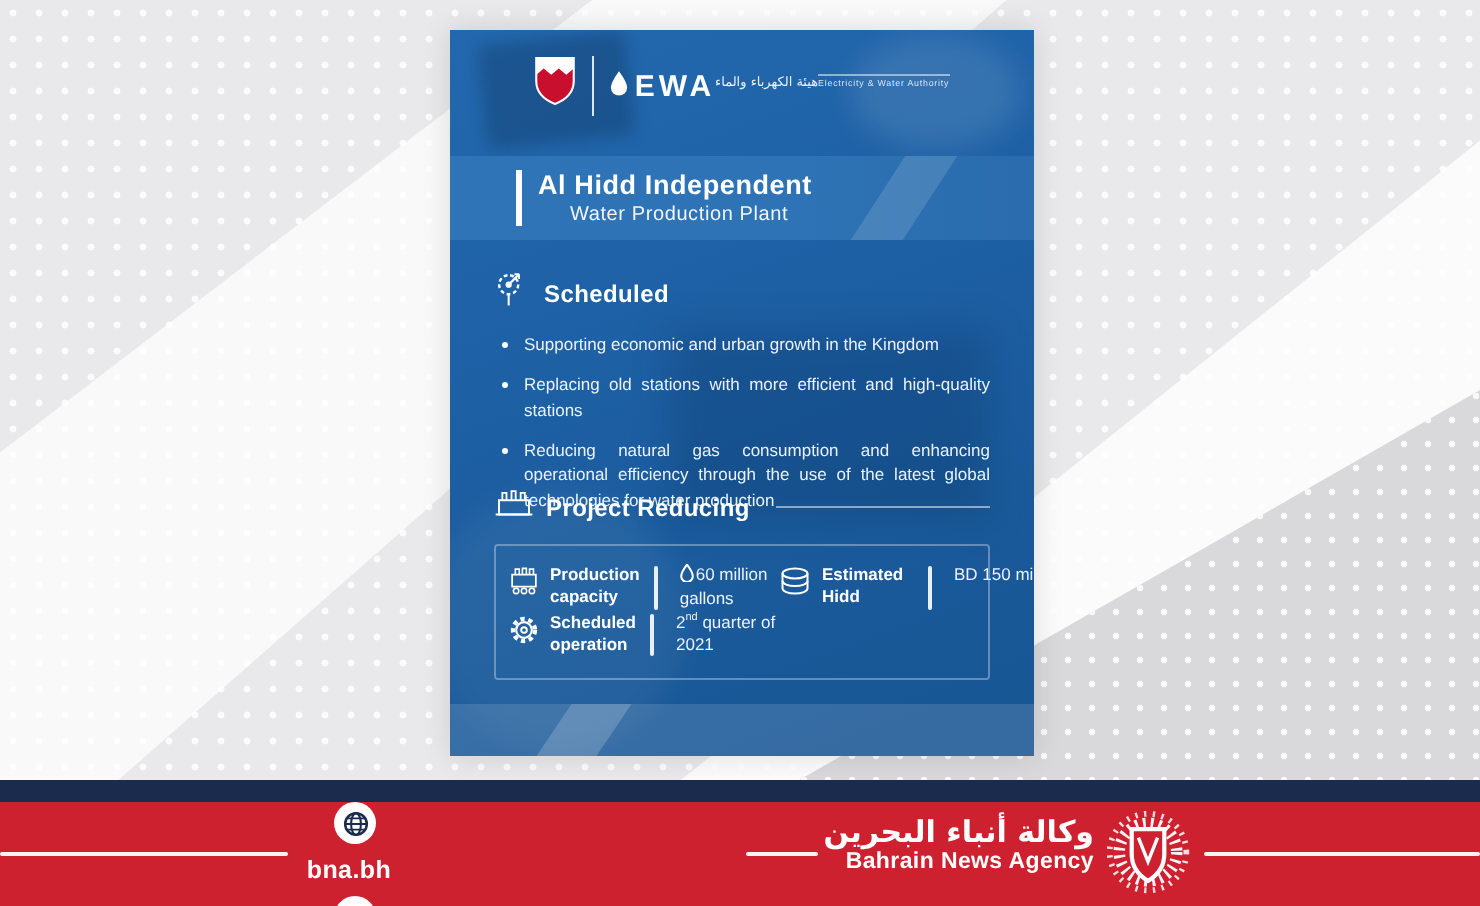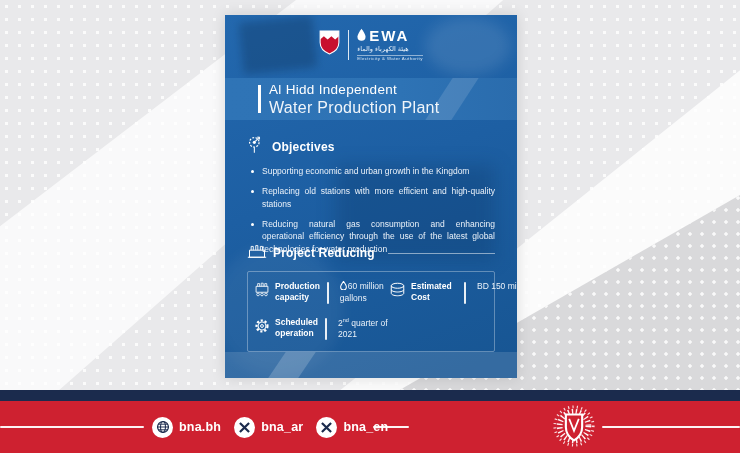--- a/index.html
+++ b/index.html
@@ -29,65 +29,65 @@
   .d-m1{left:16px;top:4px;width:74px;height:52px;background:rgba(8,35,70,.28);transform:rotate(-6deg);border-radius:4px;filter:blur(4px);}
   .d-m2{right:6px;top:2px;width:86px;height:58px;background:rgba(255,255,255,.10);border-radius:50%;filter:blur(7px);}
   .d-m3{left:110px;top:150px;width:160px;height:95px;background:rgba(6,40,80,.22);filter:blur(9px);}
   .d-m4{left:-12px;top:230px;width:130px;height:130px;background:rgba(255,255,255,.05);border-radius:50%;filter:blur(7px);}
   .d-bottom{left:0;right:0;bottom:0;height:26px;background:rgba(255,255,255,.13);}
   .d-bottom-accent{left:52px;bottom:0;width:30px;height:26px;background:rgba(255,255,255,.18);transform:skewX(-34deg);}
 
   
   .logo-row{position:absolute;left:0;right:0;top:13px;display:flex;justify-content:center;align-items:center;gap:8px;}
   .logo-divider{width:1px;height:30px;background:rgba(255,255,255,.85);}
-  .logo-text{display:flex;flex-direction:column;align-items:flex-start;line-height:1;}
+  .logo-text{display:flex;flex-direction:row;align-items:flex-start;line-height:1;}
   .ewa-line{display:flex;align-items:center;gap:3px;font-size:15px;font-weight:bold;letter-spacing:2px;}
   .logo-ar{font-family:"DejaVu Sans", sans-serif;font-size:6.5px;margin-top:3px;align-self:stretch;text-align:left;color:#eaf2fa;}
   .logo-en{font-size:4.4px;letter-spacing:.4px;margin-top:2px;align-self:stretch;text-align:center;color:#d7e6f4;border-top:.5px solid rgba(255,255,255,.5);padding-top:1.5px;}
 
   
   .title-band{position:absolute;left:0;right:0;top:63px;height:42px;
     background:linear-gradient(90deg,#2f74b6, var(--band_blue,#2e73b5) 60%, #2a6cad);
     display:flex;align-items:center;padding-left:44px;box-sizing:border-box;}
   .title-accent{position:absolute;left:33px;top:7px;bottom:7px;width:3px;background:#fff;}
   .title-chevron{position:absolute;right:52px;top:0;bottom:0;width:26px;background:rgba(255,255,255,.13);transform:skewX(-33deg);}
-  .title-l1{font-size:13.5px;font-weight:normal;letter-spacing:.3px;line-height:1.3;}
-  .title-l2{font-size:16px;font-weight:normal;color:rgba(255,255,255,.93);letter-spacing:.3px;line-height:1.2;}
+  .title-l1{font-size:13.5px;font-weight:bold;letter-spacing:.3px;line-height:1.3;}
+  .title-l2{font-size:10px;font-weight:normal;color:rgba(255,255,255,.93);letter-spacing:.3px;line-height:1.2;margin-left:16px;}
 
   
   .sec{position:absolute;left:0;right:0;padding:0 22px;box-sizing:border-box;}
   .sec-head{display:flex;align-items:center;gap:6px;}
   .sec-head h2{margin:0;font-size:12px;font-weight:bold;letter-spacing:.2px;}
   .head-line{flex:1 1 auto;height:1px;background:rgba(255,255,255,.5);margin-left:7px;}
 
   .objectives{top:120px;}
   .obj-list{list-style:none;margin:7px 0 0 0;padding:0;}
   .obj-list li{position:relative;padding-left:15px;font-size:8.5px;line-height:1.45;color:#eaf1f9;
     margin-bottom:8px;text-align:justify;text-align-last:left;}
   .obj-list li::before{content:"";position:absolute;left:4px;top:5px;width:3px;height:3px;border-radius:50%;background:#fff;}
 
   .details{top:228px;}
   .details-box{margin-top:8px;border:1px solid rgba(255,255,255,.32);border-radius:2px;
-    padding:9px 6px 10px 6px;display:grid;grid-template-columns:135px 1fr;row-gap:12px;}
+    padding:9px 6px 10px 6px;display:grid;grid-template-columns:135px 1fr;}
   .dcell{display:flex;align-items:flex-start;gap:5px;}
   .dicon{flex:0 0 auto;margin-top:1px;}
   .dlabel{font-weight:bold;font-size:8.5px;line-height:1.25;width:46px;}
   .ddiv{width:2px;border-radius:1px;background:rgba(255,255,255,.9);align-self:stretch;margin:1px 6px 1px 2px;flex:0 0 auto;}
   .dvalue{font-size:8.5px;line-height:1.35;color:#eaf1f9;width:62px;}
   .dvalue sup{font-size:5.5px;}
   .vdrop{display:inline-block;vertical-align:-1px;margin-right:1px;}
 
   
   .navy-bar{position:absolute;left:0;right:0;top:390px;height:11px;background:var(--navy_bar,#1b2b4d);}
   .red-banner{position:absolute;left:0;right:0;top:401px;bottom:0;background:var(--banner_red,#ce2130);}
   .fline{position:absolute;top:25px;height:2px;background:rgba(255,255,255,.95);border-radius:1px;}
   .fline-left{left:0;width:144px;}
   .fline-mid{left:373px;width:36px;}
   .fline-right{left:602px;right:0;}
-  .social{position:absolute;left:152px;top:0;bottom:0;display:flex;align-items:center;gap:6px;color:#fff;}
+  .social{position:absolute;left:152px;top:0;bottom:0;display:flex;align-items:center;gap:6px;color:#fff;flex-direction:column;}
   .chip{width:21px;height:21px;border-radius:50%;background:#fff;display:flex;align-items:center;justify-content:center;flex:0 0 auto;}
   .handle{font-size:12.5px;font-weight:bold;margin-right:7px;letter-spacing:.2px;}
   .agency{position:absolute;right:193px;top:7px;text-align:right;color:#fff;line-height:1.15;}
   .agency-ar{font-family:"DejaVu Sans", sans-serif;font-size:15px;font-weight:bold;}
   .agency-en{font-size:11.5px;font-weight:bold;letter-spacing:.2px;}
   .emblem{position:absolute;left:552px;top:3px;}
 </style>
 </head>
 <body>
 
@@ -141,21 +141,21 @@
       <div class="sec-head">
         <span>
           <svg width="19" height="19" viewBox="0 0 22 22">
             <circle cx="8.5" cy="8.5" r="5.5" fill="none" stroke="#ffffff" stroke-width="1.4" stroke-dasharray="2.2 1.6"></circle>
             <circle cx="8.5" cy="8.5" r="1.8" fill="#ffffff"></circle>
             <path d="M14.5 2.5 L9.6 7.4" stroke="#ffffff" stroke-width="1.3"></path>
             <path d="M14.5 2.5 L14.5 5.2 M14.5 2.5 L11.8 2.5" stroke="#ffffff" stroke-width="1.1"></path>
             <path d="M8.5 14.5 L8.5 20.5" stroke="#ffffff" stroke-width="1.2"></path>
           </svg>
         </span>
-        <h2>Objectives</h2>
+        <h2>Scheduled</h2>
       </div>
       <ul class="obj-list">
         <li>Supporting economic and urban growth in the Kingdom</li>
         <li>Replacing old stations with more efficient and high-quality stations</li>
         <li>Reducing natural gas consumption and enhancing operational efficiency through the use of the latest global technologies for water production</li>
       </ul>
     </div>
 
     <div class="sec details">
       <div class="sec-head">
@@ -190,21 +190,21 @@
         </div>
 
         <div class="dcell">
           <span class="dicon">
             <svg width="17" height="15" viewBox="0 0 20 18">
               <ellipse cx="10" cy="4.5" rx="7.5" ry="3" fill="none" stroke="#ffffff" stroke-width="1.2"></ellipse>
               <path d="M2.5 4.5 V9 C2.5 10.7 5.9 12 10 12 C14.1 12 17.5 10.7 17.5 9 V4.5" fill="none" stroke="#ffffff" stroke-width="1.2"></path>
               <path d="M2.5 9 V13.5 C2.5 15.2 5.9 16.5 10 16.5 C14.1 16.5 17.5 15.2 17.5 13.5 V9" fill="none" stroke="#ffffff" stroke-width="1.2"></path>
             </svg>
           </span>
-          <span class="dlabel">Estimated Cost</span>
+          <span class="dlabel">Estimated Hidd</span>
           <span class="ddiv"></span>
           <span class="dvalue">BD 150 million</span>
         </div>
 
         <div class="dcell">
           <span class="dicon">
             <svg width="16" height="16" viewBox="0 0 18 18">
               <circle cx="9" cy="9" r="6.2" fill="none" stroke="#ffffff" stroke-width="2.4" stroke-dasharray="2.4 2.1"></circle>
               <circle cx="9" cy="9" r="4.4" fill="none" stroke="#ffffff" stroke-width="1.2"></circle>
               <circle cx="9" cy="9" r="1.6" fill="none" stroke="#ffffff" stroke-width="1.1"></circle>
@@ -240,20 +240,24 @@
       </span>
       <span class="handle">bna_ar</span>
       <span class="chip">
         <svg width="11" height="11" viewBox="0 0 12 12">
           <path d="M1 1 L11 11 M11 1 L1 11" stroke="#1b2b4d" stroke-width="2.4"></path>
         </svg>
       </span>
       <span class="handle">bna_en</span>
     </div>
 
+    <div class="agency">
+      <div class="agency-ar">وكالة أنباء البحرين</div>
+      <div class="agency-en">Bahrain News Agency</div>
+    </div>
 
     <span class="emblem">
       <svg width="44" height="46" viewBox="0 0 44 48">
         <circle cx="22" cy="23" r="15" fill="none" stroke="#ffffff" stroke-width="6" stroke-dasharray="1.4 2.6" opacity=".95"></circle>
         <circle cx="22" cy="23" r="20" fill="none" stroke="#ffffff" stroke-width="3" stroke-dasharray="1.2 3.4" opacity=".85"></circle>
         <path d="M13.5 11 H30.5 V24 Q30.5 33 22 38 Q13.5 33 13.5 24 Z" fill="#ce2130" stroke="#ffffff" stroke-width="2.2"></path>
         <path d="M17 15.5 L22 28 L27 15.5" fill="none" stroke="#ffffff" stroke-width="1.8"></path>
       </svg>
     </span>
   </div>

